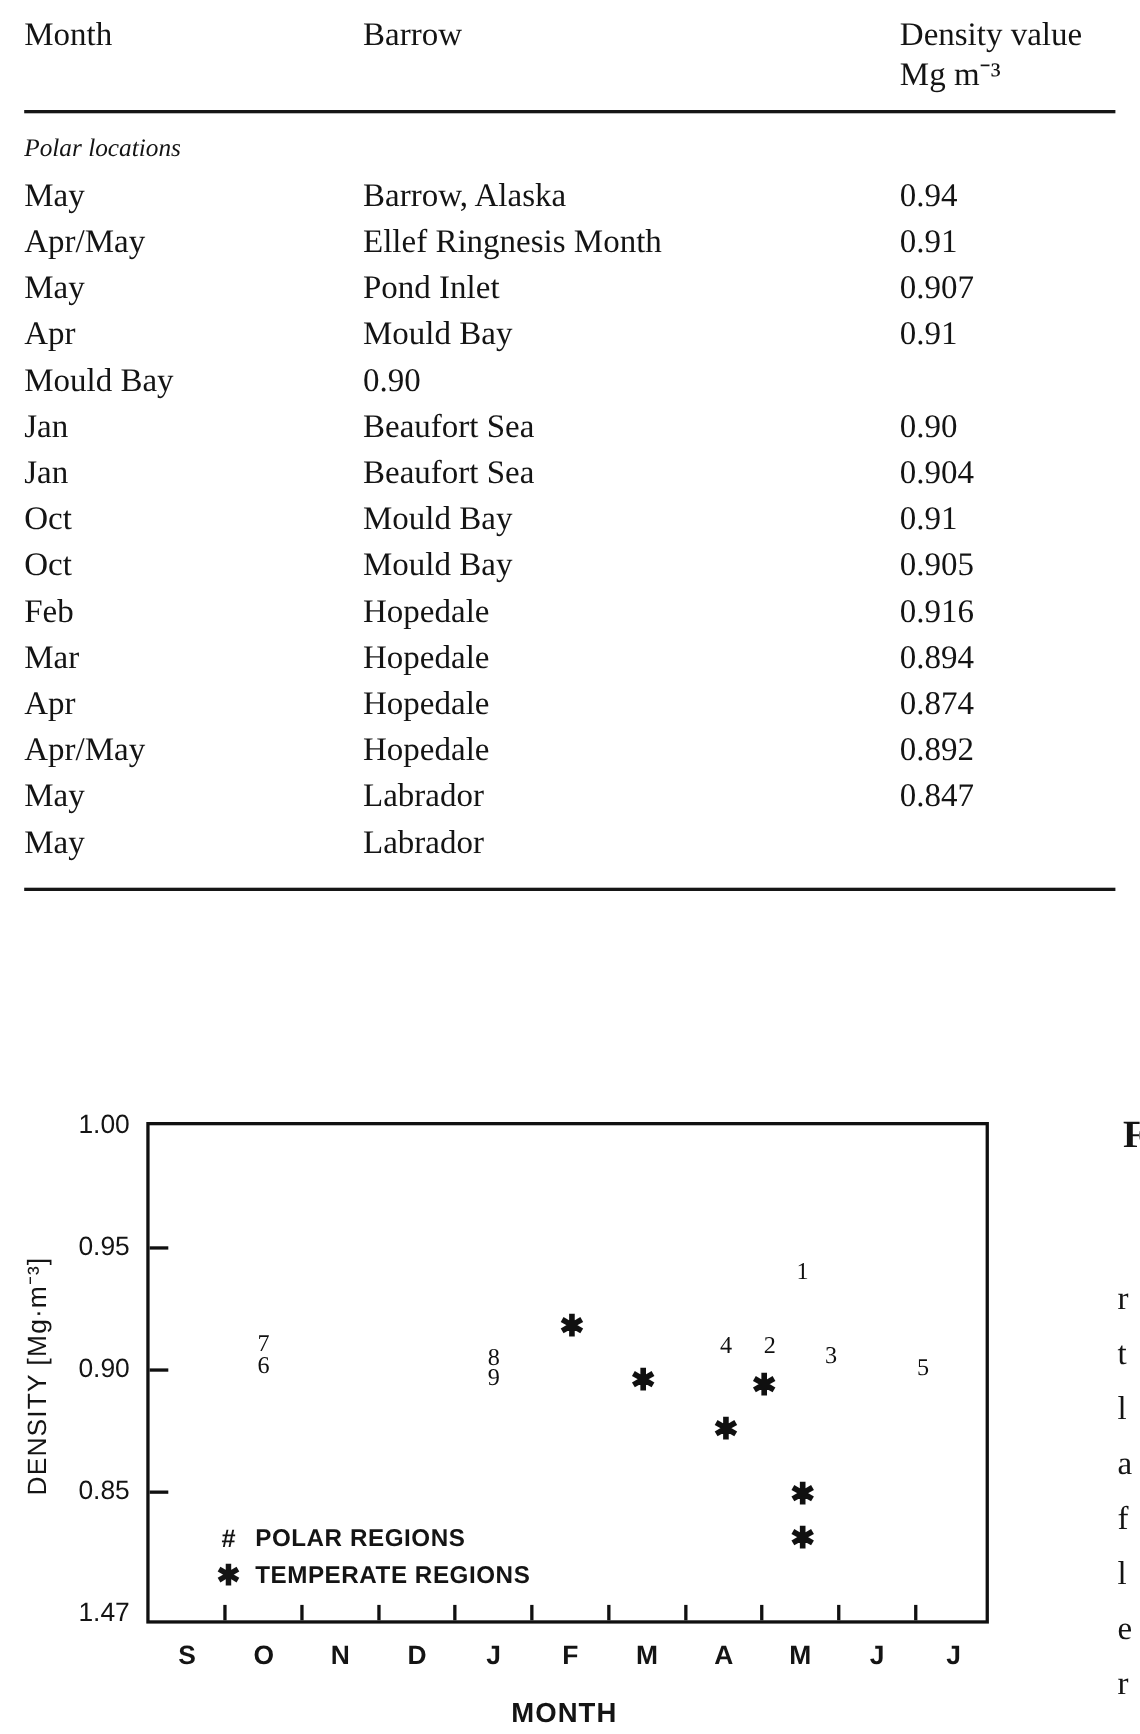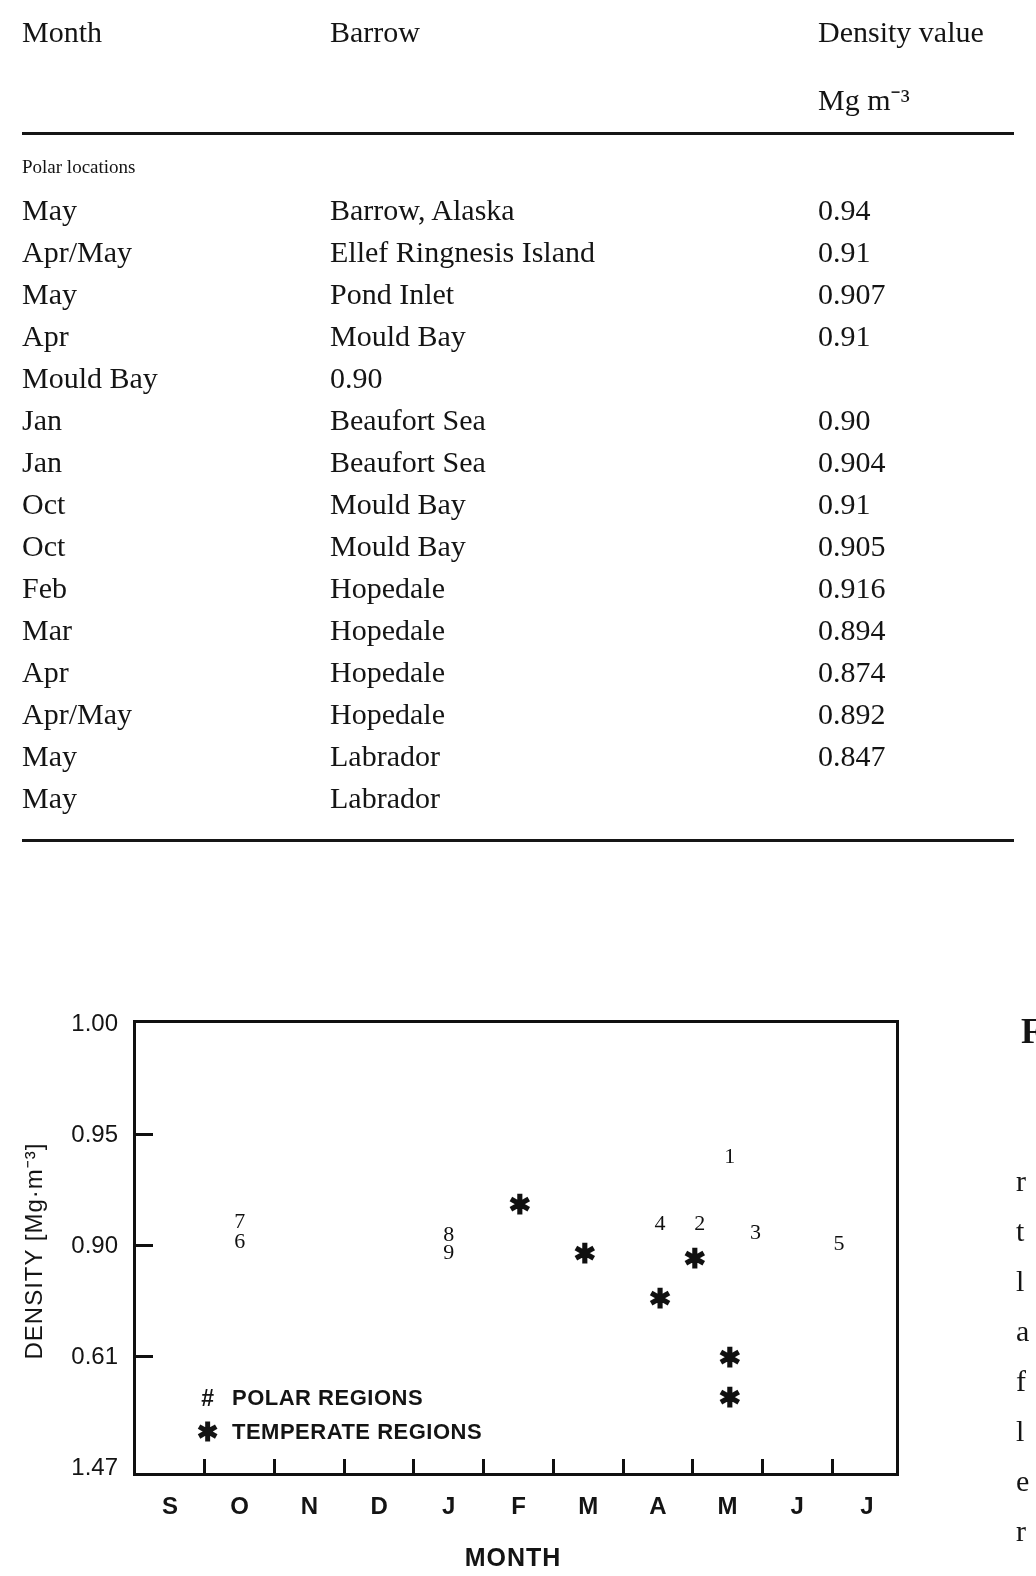--- a/index.html
+++ b/index.html
@@ -4,25 +4,25 @@
 <style>
   html,body{margin:0;padding:0;}
   body{
     width:1036px;height:1576px;background:#ffffff;color:#141414;
     position:relative;overflow:hidden;
     font-family:"Liberation Serif", serif;
   }
   
   .table-wrap{position:absolute;left:22px;top:10px;width:992px;}
   .thead{display:grid;grid-template-columns:308px 488px 1fr;font-size:30px;line-height:36px;padding-top:4px;}
-  .thead .units{display:block;margin-top:32px;}
+  .thead .units{display:block;}
   .rule{border-top:3px solid #161616;height:0;}
   .rule.top{margin-top:14px;}
   .rule.bottom{margin-top:20px;}
-  .section-title{font-size:19px;line-height:44px;margin-top:40px;}
+  .section-title{font-style:italic;font-size:23px;line-height:44px;margin-top:40px;}
   #table-body .section-title:first-child{margin-top:10px;}
   .trow{display:grid;grid-template-columns:308px 488px 1fr;font-size:30px;line-height:42px;}
   
   .figure{position:absolute;left:0;top:1003px;width:1036px;height:573px;
     font-family:"Liberation Sans", sans-serif;}
   .plot-box{position:absolute;left:133px;top:17px;width:760px;height:450px;border:3px solid #101010;}
   .plot-area{position:absolute;left:136px;top:20px;width:754px;height:444px;}
   .pt-num{position:absolute;transform:translate(-50%,-50%);font:400 22px "Liberation Serif", serif;color:#101010;}
   .pt-star{position:absolute;transform:translate(-50%,-55%);font:700 27px "Liberation Sans", sans-serif;color:#101010;}
   .ytick-label{position:absolute;left:30px;width:88px;text-align:right;font-size:24px;line-height:28px;}
@@ -57,21 +57,21 @@
   <div class="rule top"></div>
   <div id="table-body">
       <div class="section-title">Polar locations</div>
       <div class="trow">
         <span>May</span>
         <span>Barrow, Alaska</span>
         <span>0.94</span>
       </div>
       <div class="trow">
         <span>Apr/May</span>
-        <span>Ellef Ringnesis Island</span>
+        <span>Ellef Ringnesis Month</span>
         <span>0.91</span>
       </div>
       <div class="trow">
         <span>May</span>
         <span>Pond Inlet</span>
         <span>0.907</span>
       </div>
       <div class="trow">
         <span>Apr</span>
         <span>Mould Bay</span>
@@ -163,21 +163,21 @@
       <span class="pt-star" style="left: 558.841px; top: 237.54px;">✱</span>
       <span class="pt-star" style="left: 593.691px; top: 337.44px;">✱</span>
       <span class="pt-star" style="left: 593.691px; top: 377.4px;">✱</span>
     </div>
   <div class="x-axis-title">MONTH</div>
 <div class="ytick-label" style="top: 6px;">1.00</div>
     <div class="ytick-label" style="top: 117px;">0.95</div>
     <div class="ytick" style="top: 130px;"></div>
     <div class="ytick-label" style="top: 228px;">0.90</div>
     <div class="ytick" style="top: 241px;"></div>
-    <div class="ytick-label" style="top: 339px;">0.61</div>
+    <div class="ytick-label" style="top: 339px;">0.85</div>
     <div class="ytick" style="top: 352px;"></div>
     <div class="ytick-label" style="top: 450px;">1.47</div>
     <div class="xtick" style="left: 203.35px;"></div>
     <div class="xtick" style="left: 273.05px;"></div>
     <div class="xtick" style="left: 342.75px;"></div>
     <div class="xtick" style="left: 412.45px;"></div>
     <div class="xtick" style="left: 482.15px;"></div>
     <div class="xtick" style="left: 551.85px;"></div>
     <div class="xtick" style="left: 621.55px;"></div>
     <div class="xtick" style="left: 691.25px;"></div>

